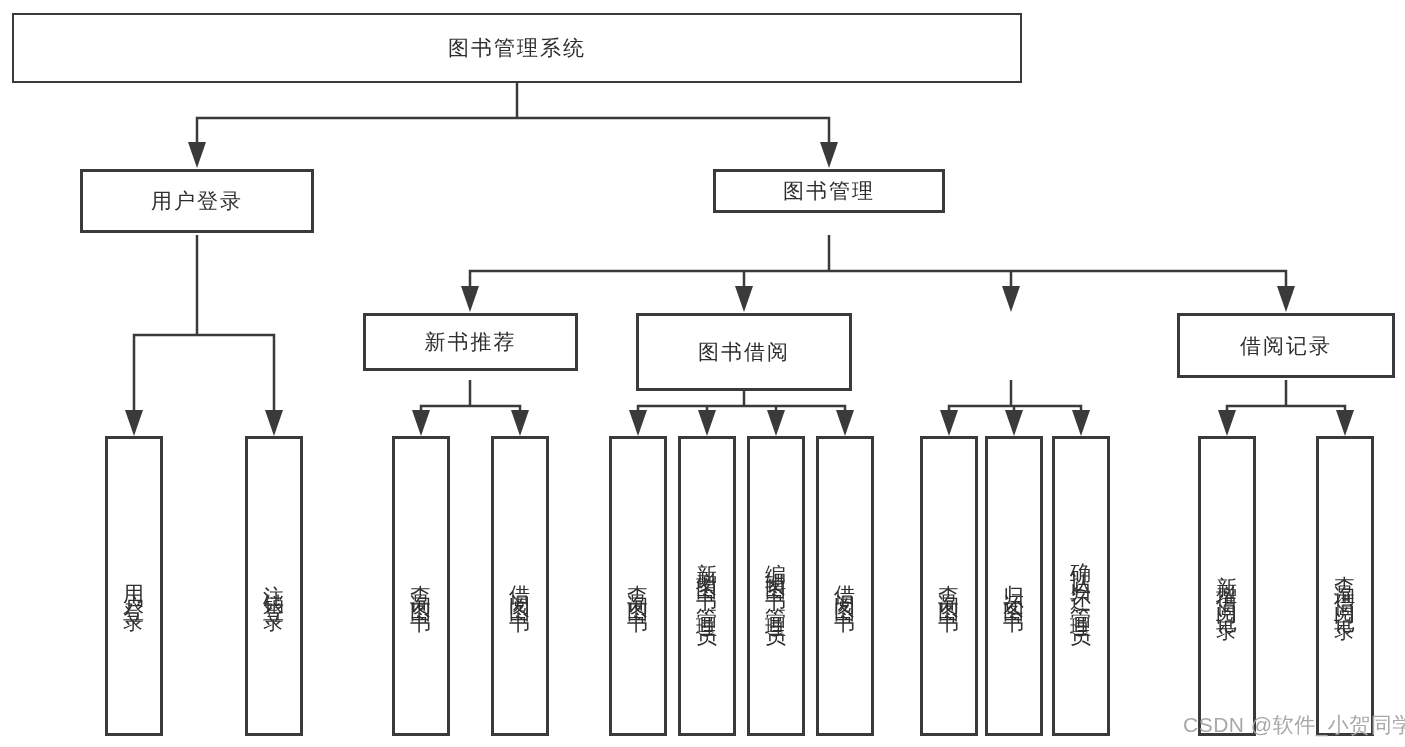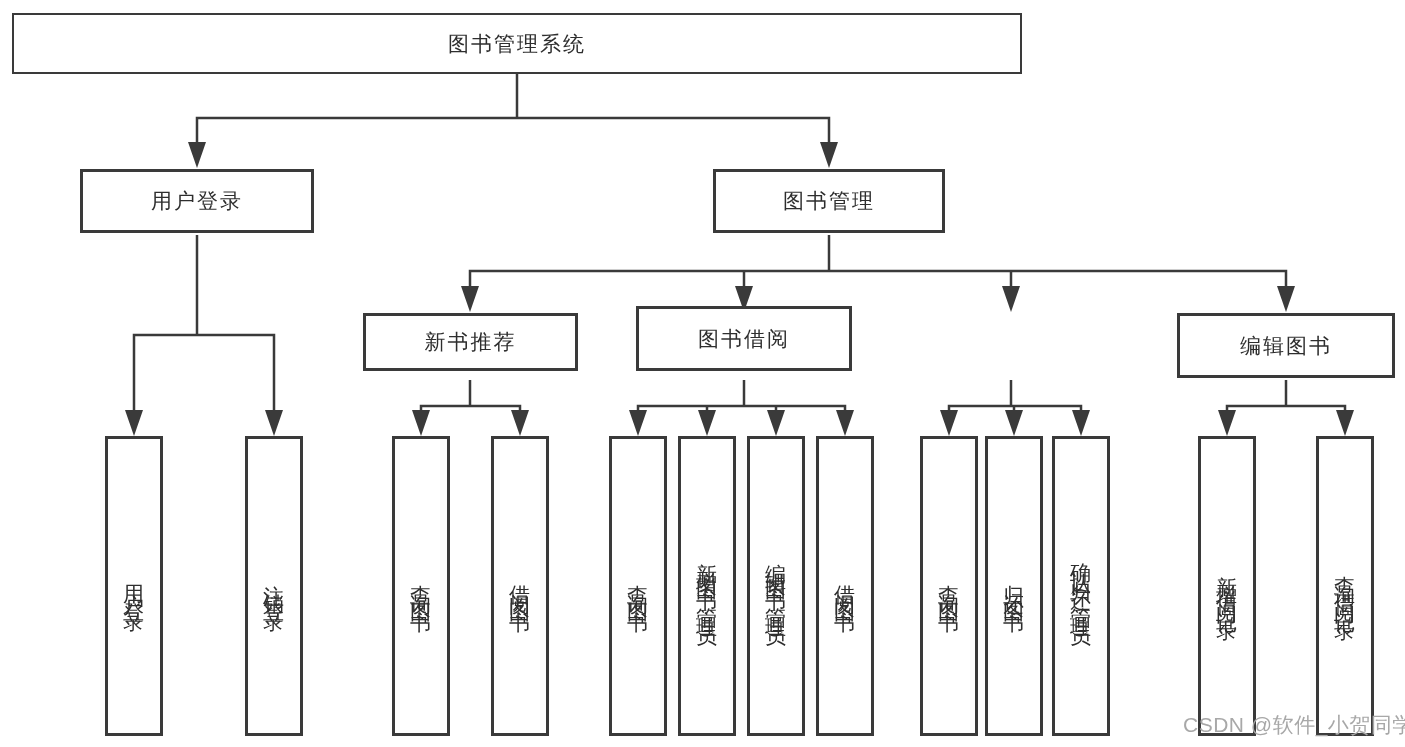--- a/index.html
+++ b/index.html
@@ -88,39 +88,39 @@
     <polygon points="949,436 940,410 958,410"></polygon>
     <polygon points="1014,436 1005,410 1023,410"></polygon>
     <polygon points="1081,436 1072,410 1090,410"></polygon>
 
     <path d="M1286 380 V406"></path>
     <path d="M1227 412 V406 H1345 V412"></path>
     <polygon points="1227,436 1218,410 1236,410"></polygon>
     <polygon points="1345,436 1336,410 1354,410"></polygon>
   </svg>
 
-  <div class="box thin" style="left:12px;top:13px;width:1010px;height:61px">
+  <div class="box thin" style="left:12px;top:13px;width:1010px;height:70px">
     <span class="hlabel">图书管理系统</span>
   </div>
 
   <div class="box" style="left:80px;top:169px;width:234px;height:64px">
     <span class="hlabel">用户登录</span>
   </div>
-  <div class="box" style="left:713px;top:169px;width:232px;height:64px">
+  <div class="box" style="left:713px;top:169px;width:232px;height:44px">
     <span class="hlabel">图书管理</span>
   </div>
 
   <div class="box" style="left:363px;top:313px;width:215px;height:58px">
     <span class="hlabel">新书推荐</span>
   </div>
-  <div class="box" style="left:636px;top:306px;width:216px;height:65px">
+  <div class="box" style="left:636px;top:313px;width:216px;height:78px">
     <span class="hlabel">图书借阅</span>
   </div>
   <div class="box" style="left:1177px;top:313px;width:218px;height:65px">
-    <span class="hlabel">编辑图书</span>
+    <span class="hlabel">借阅记录</span>
   </div>
 
   <div class="box" style="left:105px;top:436px;width:58px;height:300px">
     <span class="vlabel">用户登录</span>
   </div>
   <div class="box" style="left:245px;top:436px;width:58px;height:300px">
     <span class="vlabel">注销登录</span>
   </div>
 
   <div class="box" style="left:392px;top:436px;width:58px;height:300px">

